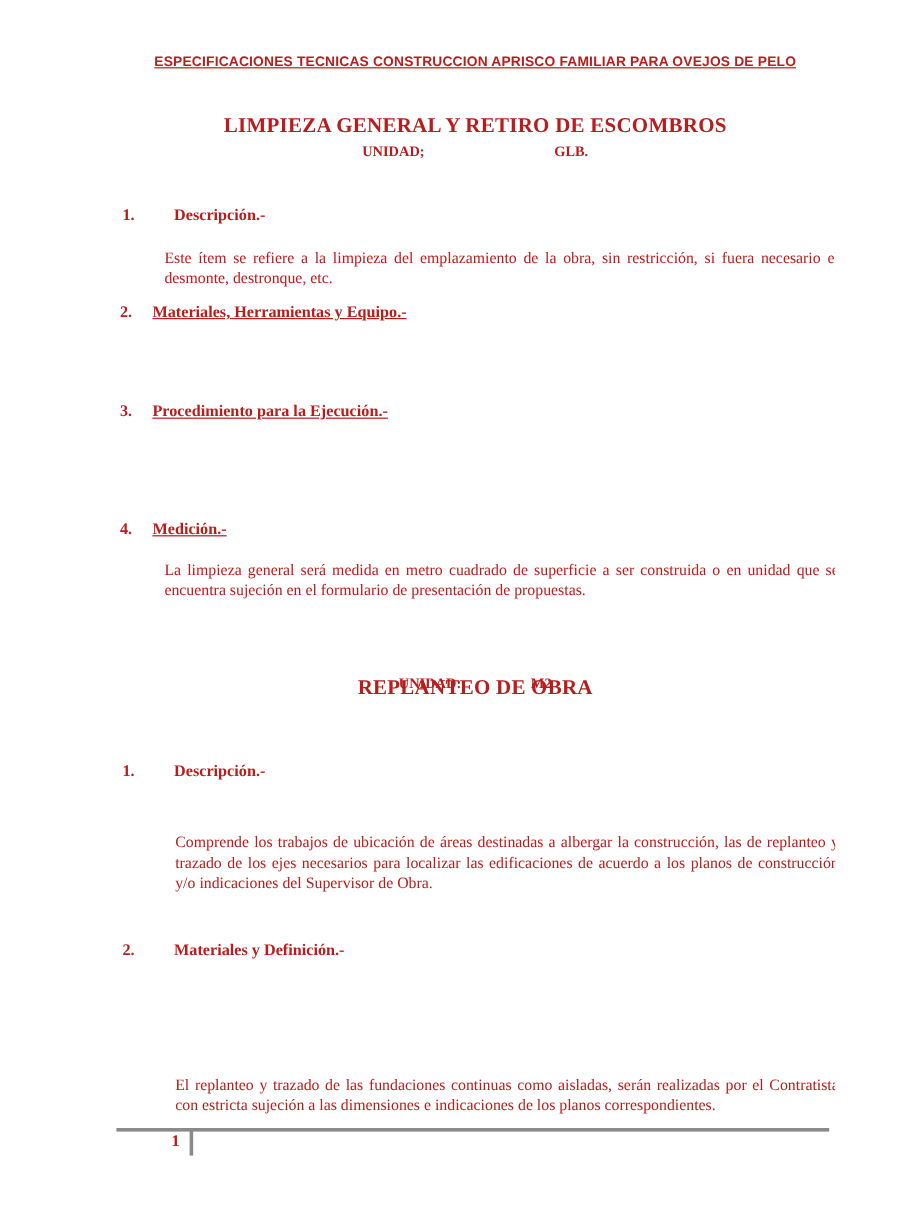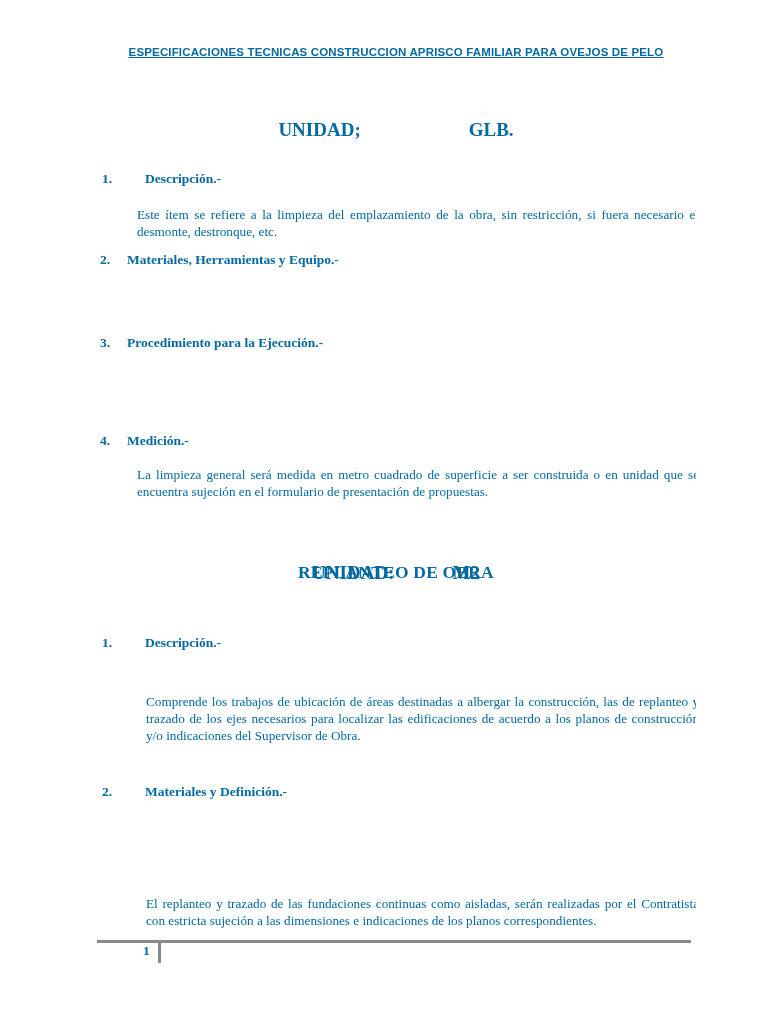--- a/index.html
+++ b/index.html
@@ -1,49 +1,49 @@
 <!DOCTYPE html>
 <html><head>
 <meta charset="utf-8">
 <style>
   html,body{margin:0;padding:0;background:#ffffff;}
   .page{
     position:relative;
     width:696px;height:1024px;
     background:#ffffff;
     font-family:"Liberation Serif", serif;
-    color:#0369a1;
+    color:#b91c1c;
     overflow:hidden;
   }
   .header{
     position:absolute;top:46px;left:85px;width:622px;
     text-align:center;
     font-family:"Liberation Sans", sans-serif;
     font-weight:bold;font-size:11.5px;letter-spacing:0.15px;
   }
   .header .header-text{text-decoration:underline;}
   .doc-title{
     position:absolute;left:97px;width:598px;
     text-align:center;font-weight:bold;font-size:17.5px;letter-spacing:0.2px;
   }
   .unit-line{
     position:absolute;left:97px;width:598px;
     display:flex;justify-content:center;
-    font-weight:bold;font-size:19px;
+    font-weight:bold;font-size:12px;
   }
   .u1{gap:108px;}
   .u2{gap:58px;}
   .sec-heading{
     position:absolute;left:0;width:768px;height:18px;
     font-weight:bold;font-size:13.5px;
   }
   .sec-num{position:absolute;left:102px;}
   .sec-label{position:absolute;left:145px;}
   .narrow .sec-num{left:100px;}
-  .narrow .sec-label{left:127px;}
+  .narrow .sec-label{left:127px;text-decoration:underline;}
   .body-p{
     position:absolute;margin:4px;
     text-align:justify;
     font-size:13.2px;line-height:17.2px;
   }
   .p-d1{left:133px;width:562px;}
   .p-d2{left:142px;width:553px;}
   .footer-line{
     position:absolute;top:940px;left:97px;width:594px;height:3px;
     background:#8a8a8a;
@@ -59,20 +59,21 @@
 </style>
 </head>
 <body>
 
 <div class="page">
 
   <div class="header">
     <span class="header-text">ESPECIFICACIONES TECNICAS CONSTRUCCION APRISCO FAMILIAR PARA OVEJOS DE PELO</span>
   </div>
 
+  <div class="doc-title" style="top:94px">LIMPIEZA GENERAL Y RETIRO DE ESCOMBROS</div>
 
   <div class="unit-line u1" style="top:119px">
     <span>UNIDAD;</span>
     <span>GLB.</span>
   </div>
 
   <div class="sec-heading" style="top:171px">
     <span class="sec-num">1.</span>
     <span class="sec-label">Descripción.-</span>
   </div>

